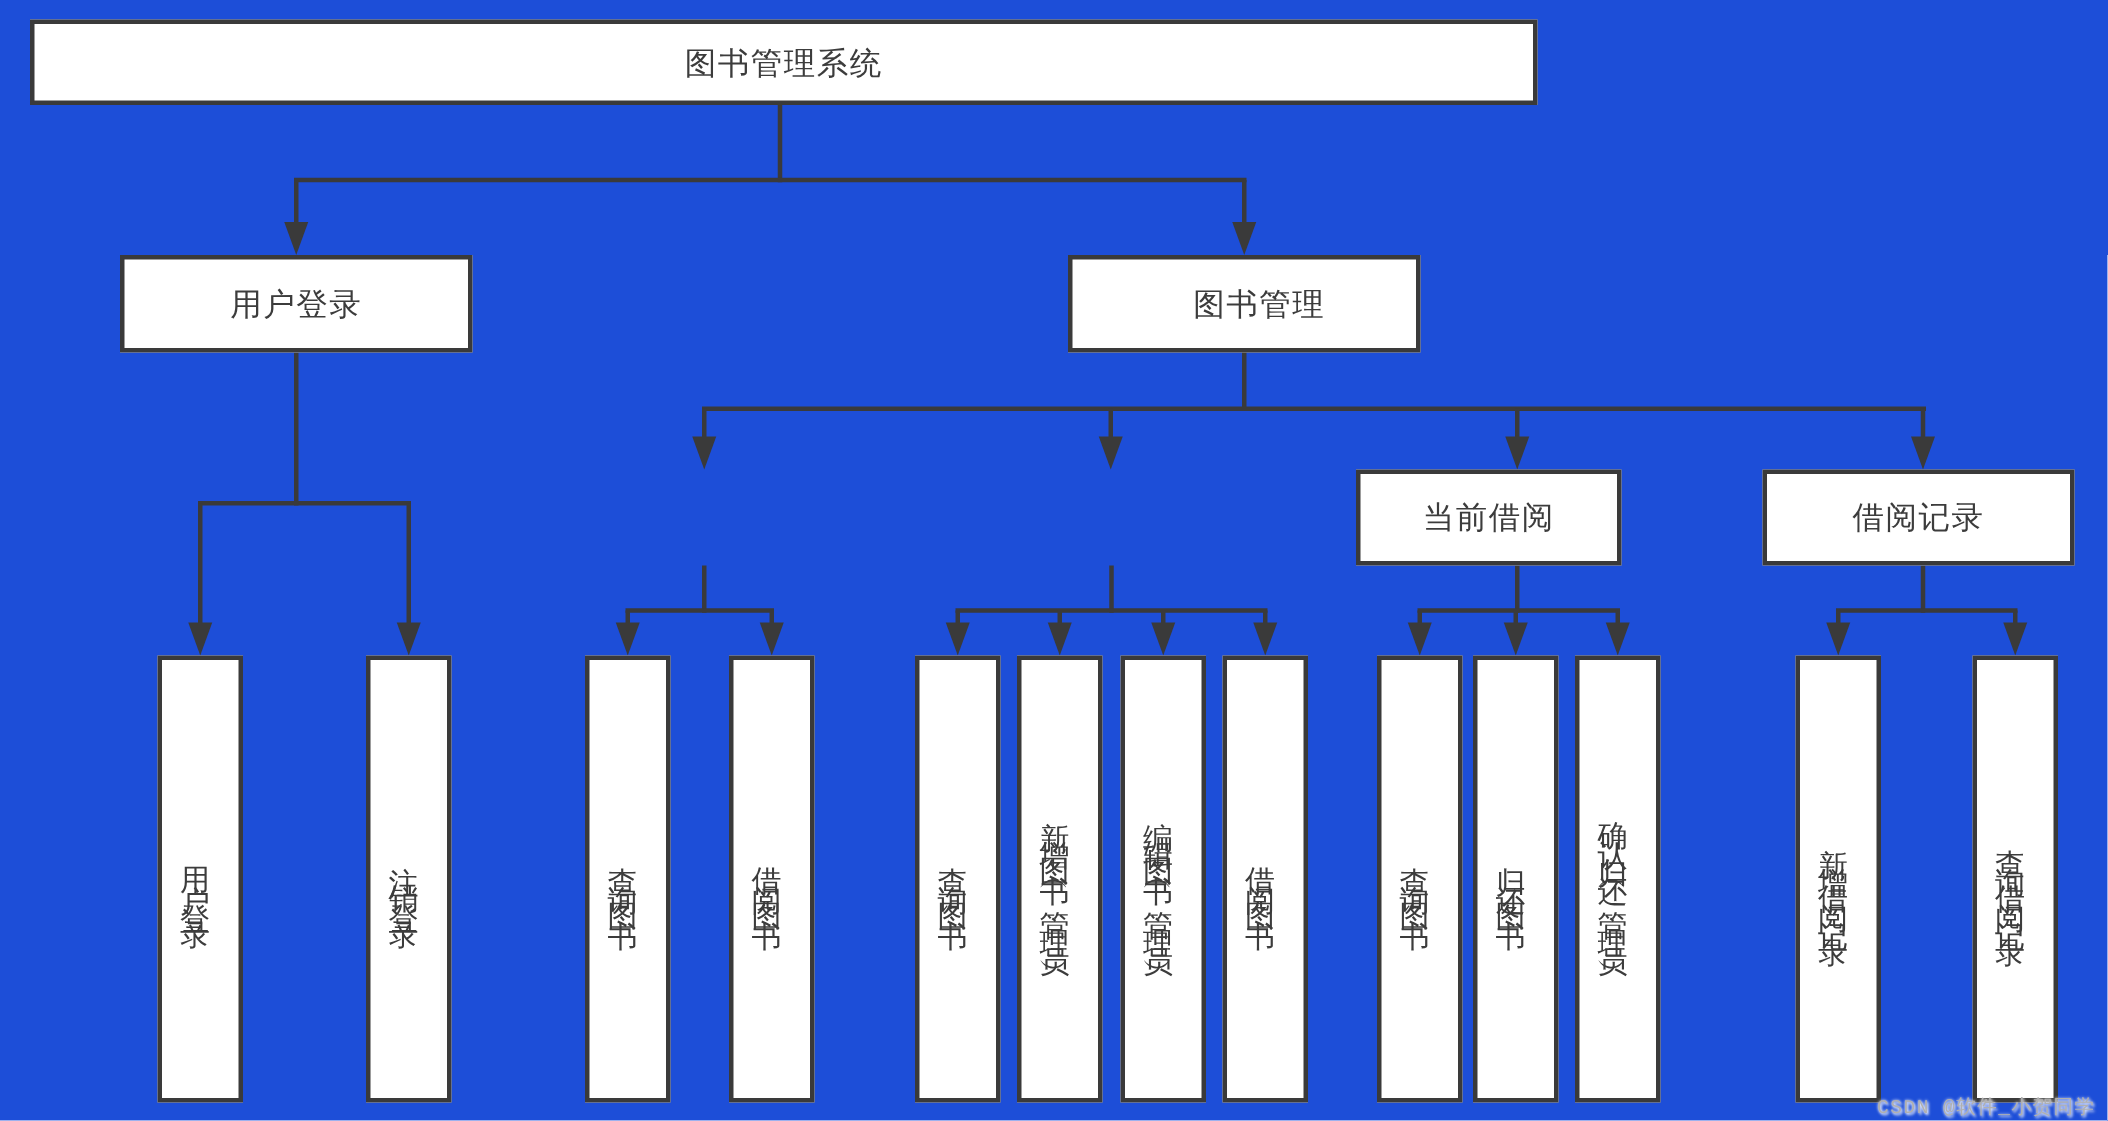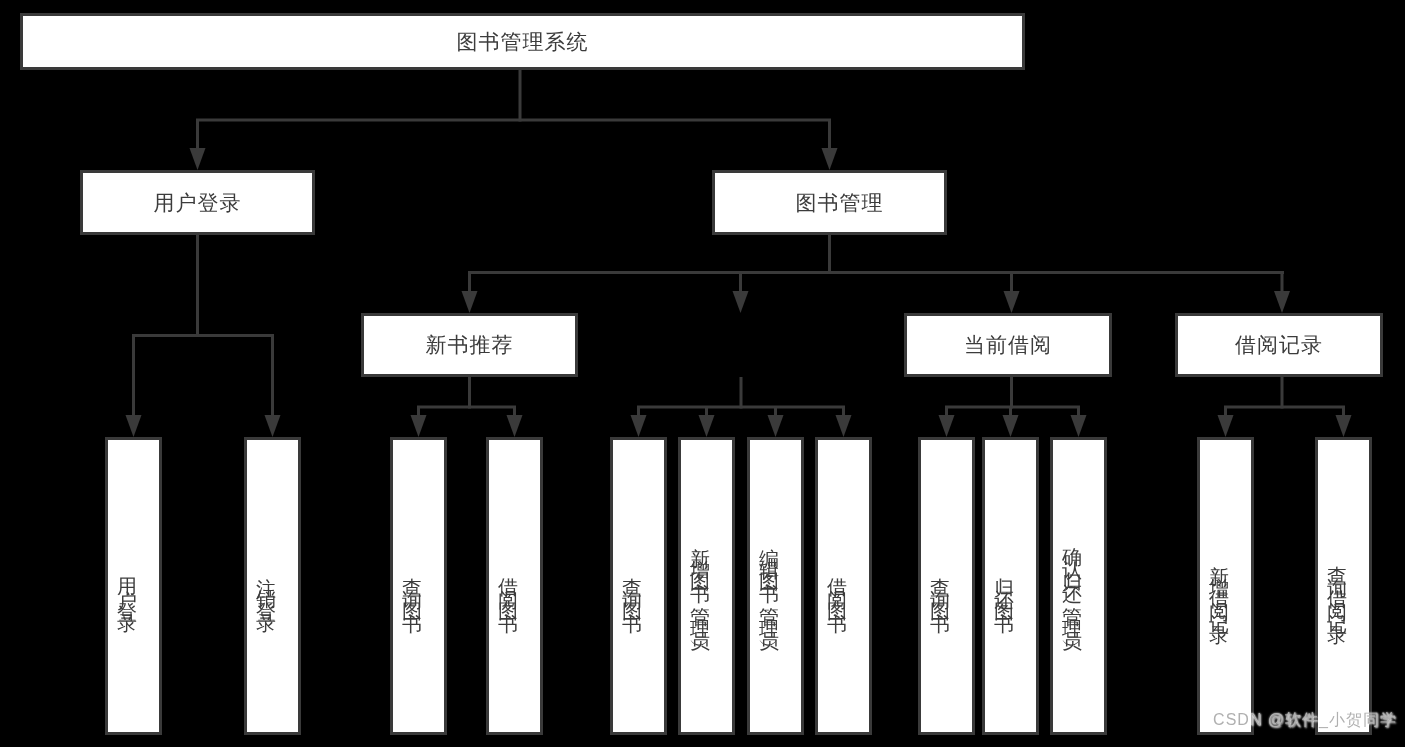--- a/index.html
+++ b/index.html
@@ -1,22 +1,22 @@
 <!DOCTYPE html>
 <html><head>
 <meta charset="utf-8">
 <style>
   html, body { margin: 0; padding: 0; background: #ffffff; }
   .canvas {
     position: relative;
     width: 1405px;
     height: 747px;
-    background: #000000;
+    background: #1d4ed8;
     overflow: hidden;
-    font-family: Liberation Sans, sans-serif;
+    font-family: Liberation Mono, monospace;
     color: #3c3c3c;
   }
   .connectors {
     position: absolute;
     left: 0; top: 0;
     width: 1405px; height: 747px;
   }
   .node {
     position: absolute;
     box-sizing: border-box;
@@ -43,22 +43,22 @@
     text-orientation: mixed;
     font-size: 20px;
     letter-spacing: 12px;
     line-height: 1;
     white-space: nowrap;
     padding-block-start: 12px; 
   }
   .watermark {
     position: absolute;
     right: 8px;
-    bottom: 16px;
-    font-size: 16px;
+    bottom: 0;
+    font-size: 13px;
     color: #b0b0b0;
     letter-spacing: 1px;
     text-shadow: 0 0 2px #ffffff, 1px 1px 2px #ffffff;
     z-index: 5;
   }
 </style>
 </head>
 <body>
 
 <div class="canvas">
@@ -133,24 +133,21 @@
     <span>图书管理系统</span>
   </div>
 
   <div class="node lvl2 login">
     <span>用户登录</span>
   </div>
   <div class="node lvl2 manage">
     <span>图书管理</span>
   </div>
 
-  <div class="node lvl3" style="left:361px; width:217px;">
-    <span>新书推荐</span>
-  </div>
-  <div class="node lvl3" style="left:904px; width:208px;">
+  <div class="node lvl3" style="left:904px; width:177px;">
     <span>当前借阅</span>
   </div>
   <div class="node lvl3" style="left:1175px; width:208px;">
     <span>借阅记录</span>
   </div>
 
   <div class="node leaf" style="left:105px;">
     <span class="vtext">用户登录</span>
   </div>
   <div class="node leaf" style="left:244px;">

